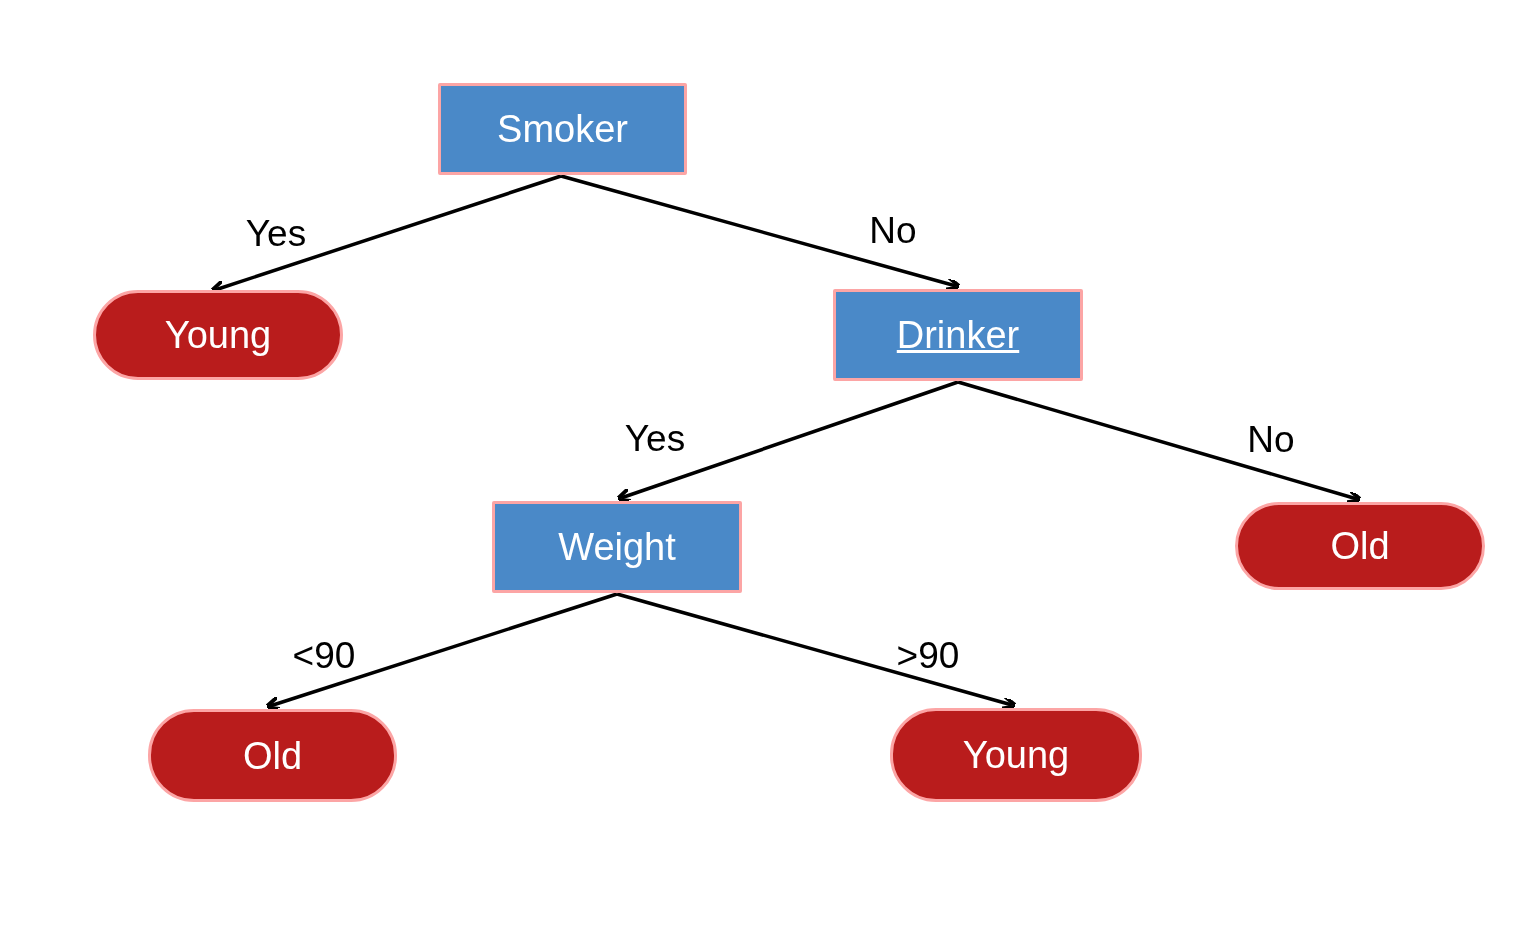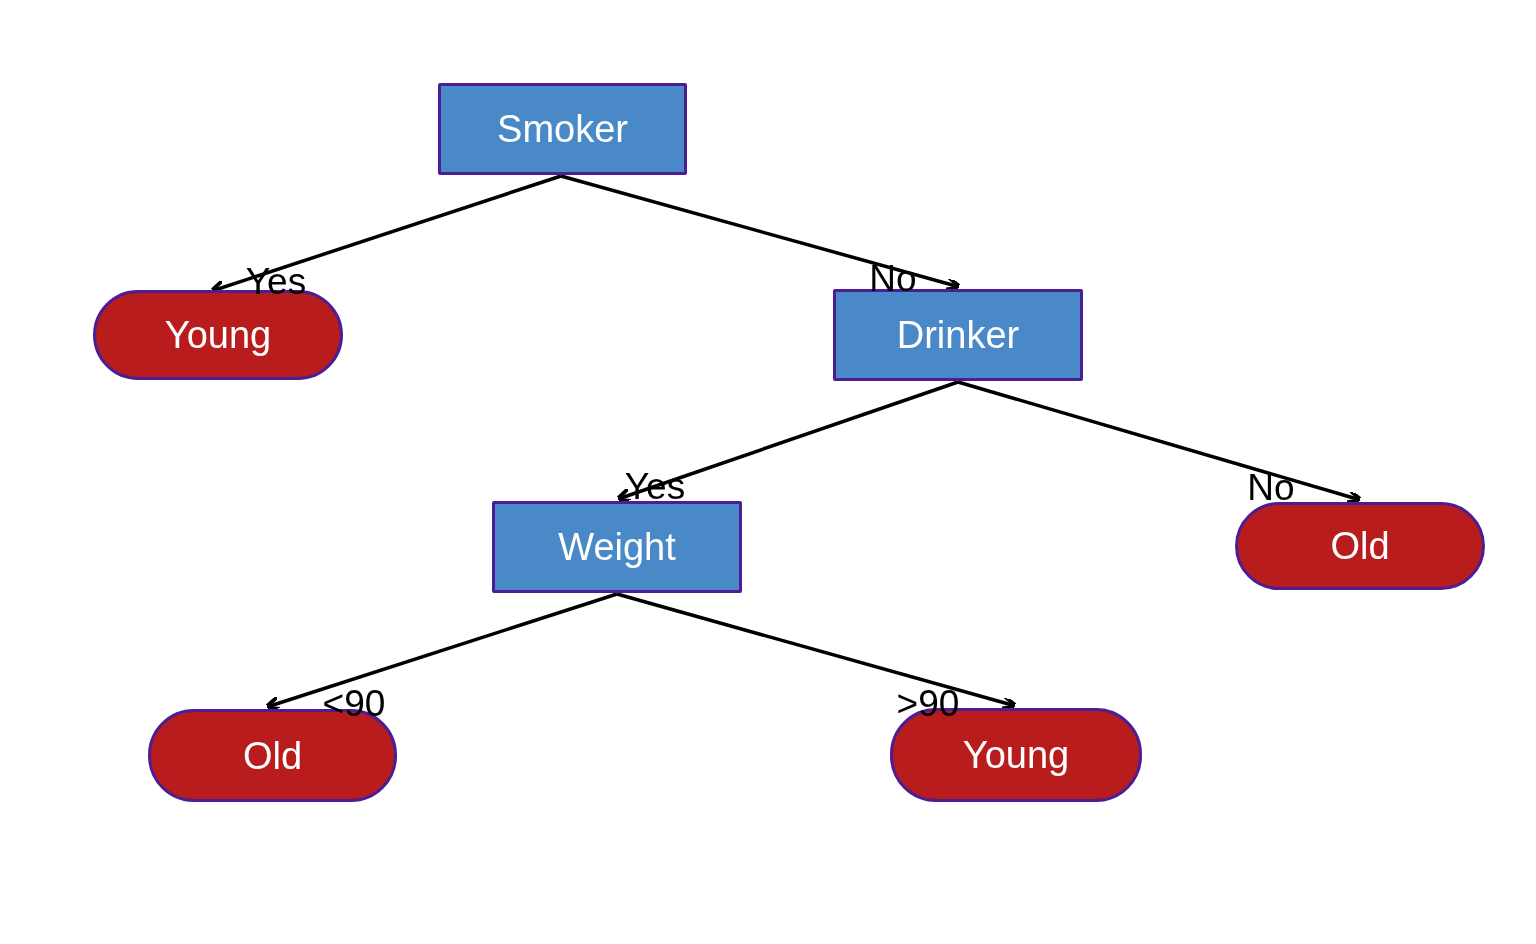--- a/index.html
+++ b/index.html
@@ -23,59 +23,58 @@
 
   .node {
     position: absolute;
     display: flex;
     align-items: center;
     justify-content: center;
     color: #ffffff;
     font-size: 38px;
     line-height: 1;
     z-index: 2;
-    border: 3px solid #4c1d95;
+    border: 3px solid #fca5a5;
   }
 
   .node.decision {
     background: #4a89c8;
     border-radius: 2px;
   }
 
   .node.leaf {
     background: #b91c1c;
     border-radius: 46px;
   }
 
   .edge-label {
     position: absolute;
     transform: translate(-50%, -50%);
     color: #000000;
     font-size: 37px;
     line-height: 1;
     white-space: nowrap;
     z-index: 3;
-    margin-top: 48px;
   }
 
   
   #node-smoker            { left: 438px;  top: 83px;  width: 249px; height: 92px; }
   #node-young-left        { left: 93px;   top: 290px; width: 250px; height: 90px; }
-  #node-drinker           { left: 833px;  top: 289px; width: 250px; height: 92px; }
+  #node-drinker           { left: 833px;  top: 289px; width: 250px; height: 92px; text-decoration: underline; }
   #node-weight            { left: 492px;  top: 501px; width: 250px; height: 92px; align-items: center; }
   #node-old-right         { left: 1235px; top: 502px; width: 250px; height: 88px; }
   #node-old-bottom-left   { left: 148px;  top: 709px; width: 249px; height: 93px; }
   #node-young-bottom-right{ left: 890px;  top: 708px; width: 252px; height: 94px; }
 
   
   #label-smoker-yes  { left: 276px;  top: 233px; }
   #label-smoker-no   { left: 893px;  top: 230px; }
   #label-drinker-yes { left: 655px;  top: 438px; }
   #label-drinker-no  { left: 1271px; top: 439px; }
-  #label-weight-lt   { left: 354px;  top: 655px; }
+  #label-weight-lt   { left: 324px;  top: 655px; }
   #label-weight-gt   { left: 928px;  top: 655px; }
 </style>
 </head>
 <body>
 
 <div class="canvas">
 
   <svg class="edges-layer" width="1536" height="944" viewBox="0 0 1536 944" xmlns="http://www.w3.org/2000/svg">
     <defs>
       <marker id="arrowhead" markerWidth="12" markerHeight="12" refX="9" refY="5" orient="auto" markerUnits="userSpaceOnUse">

